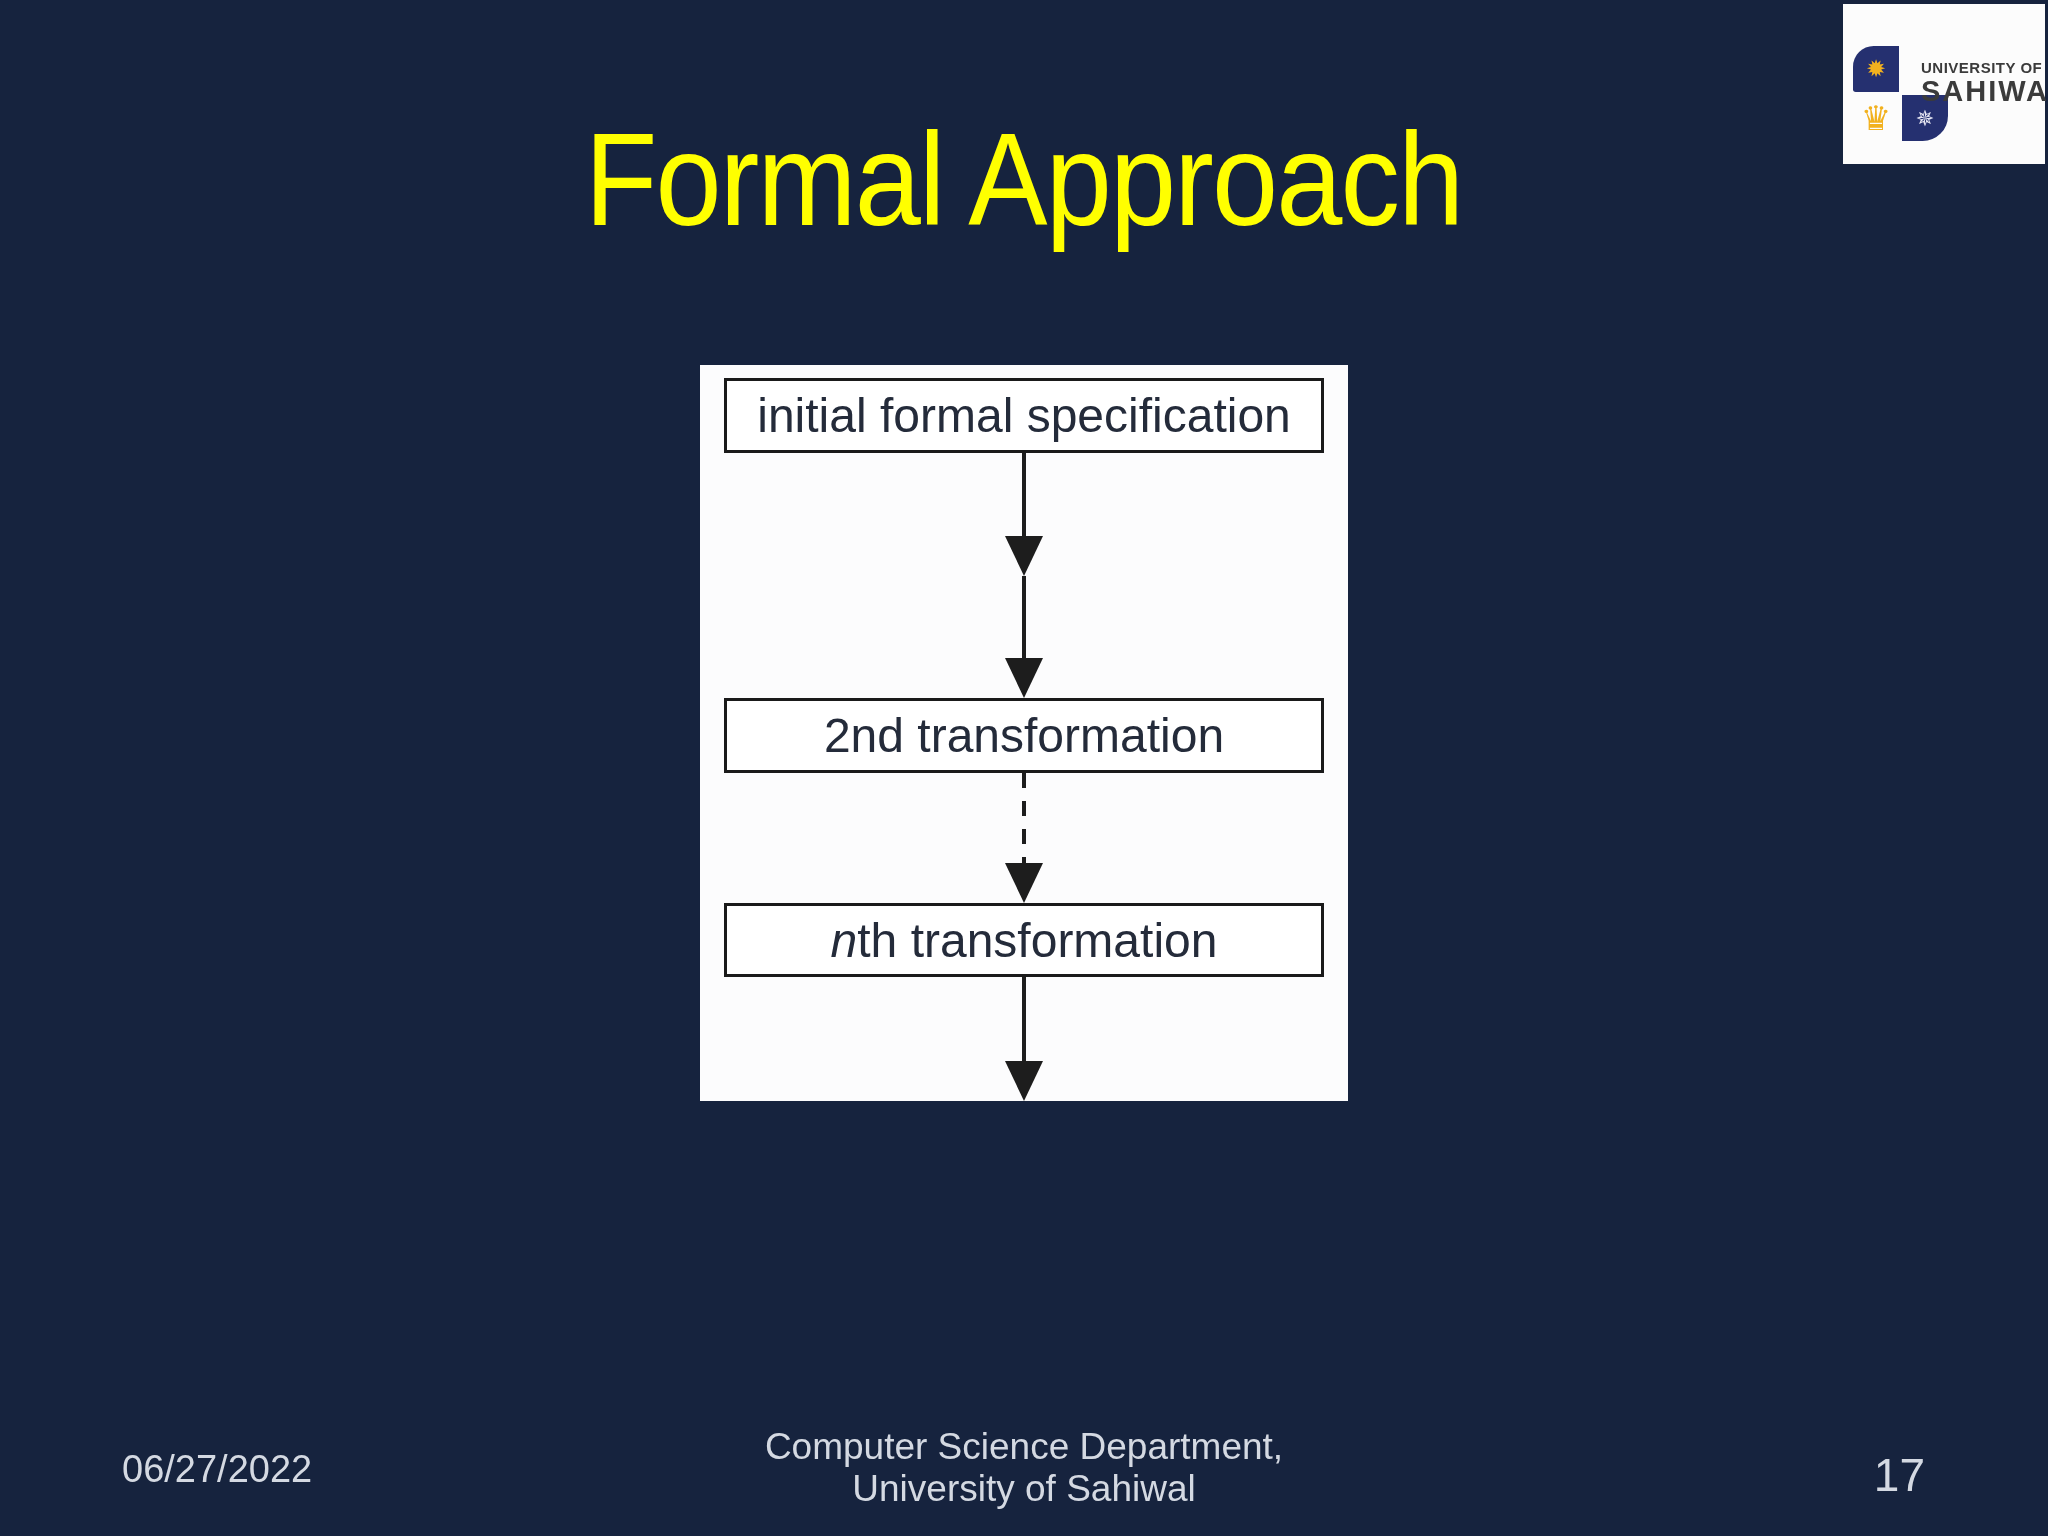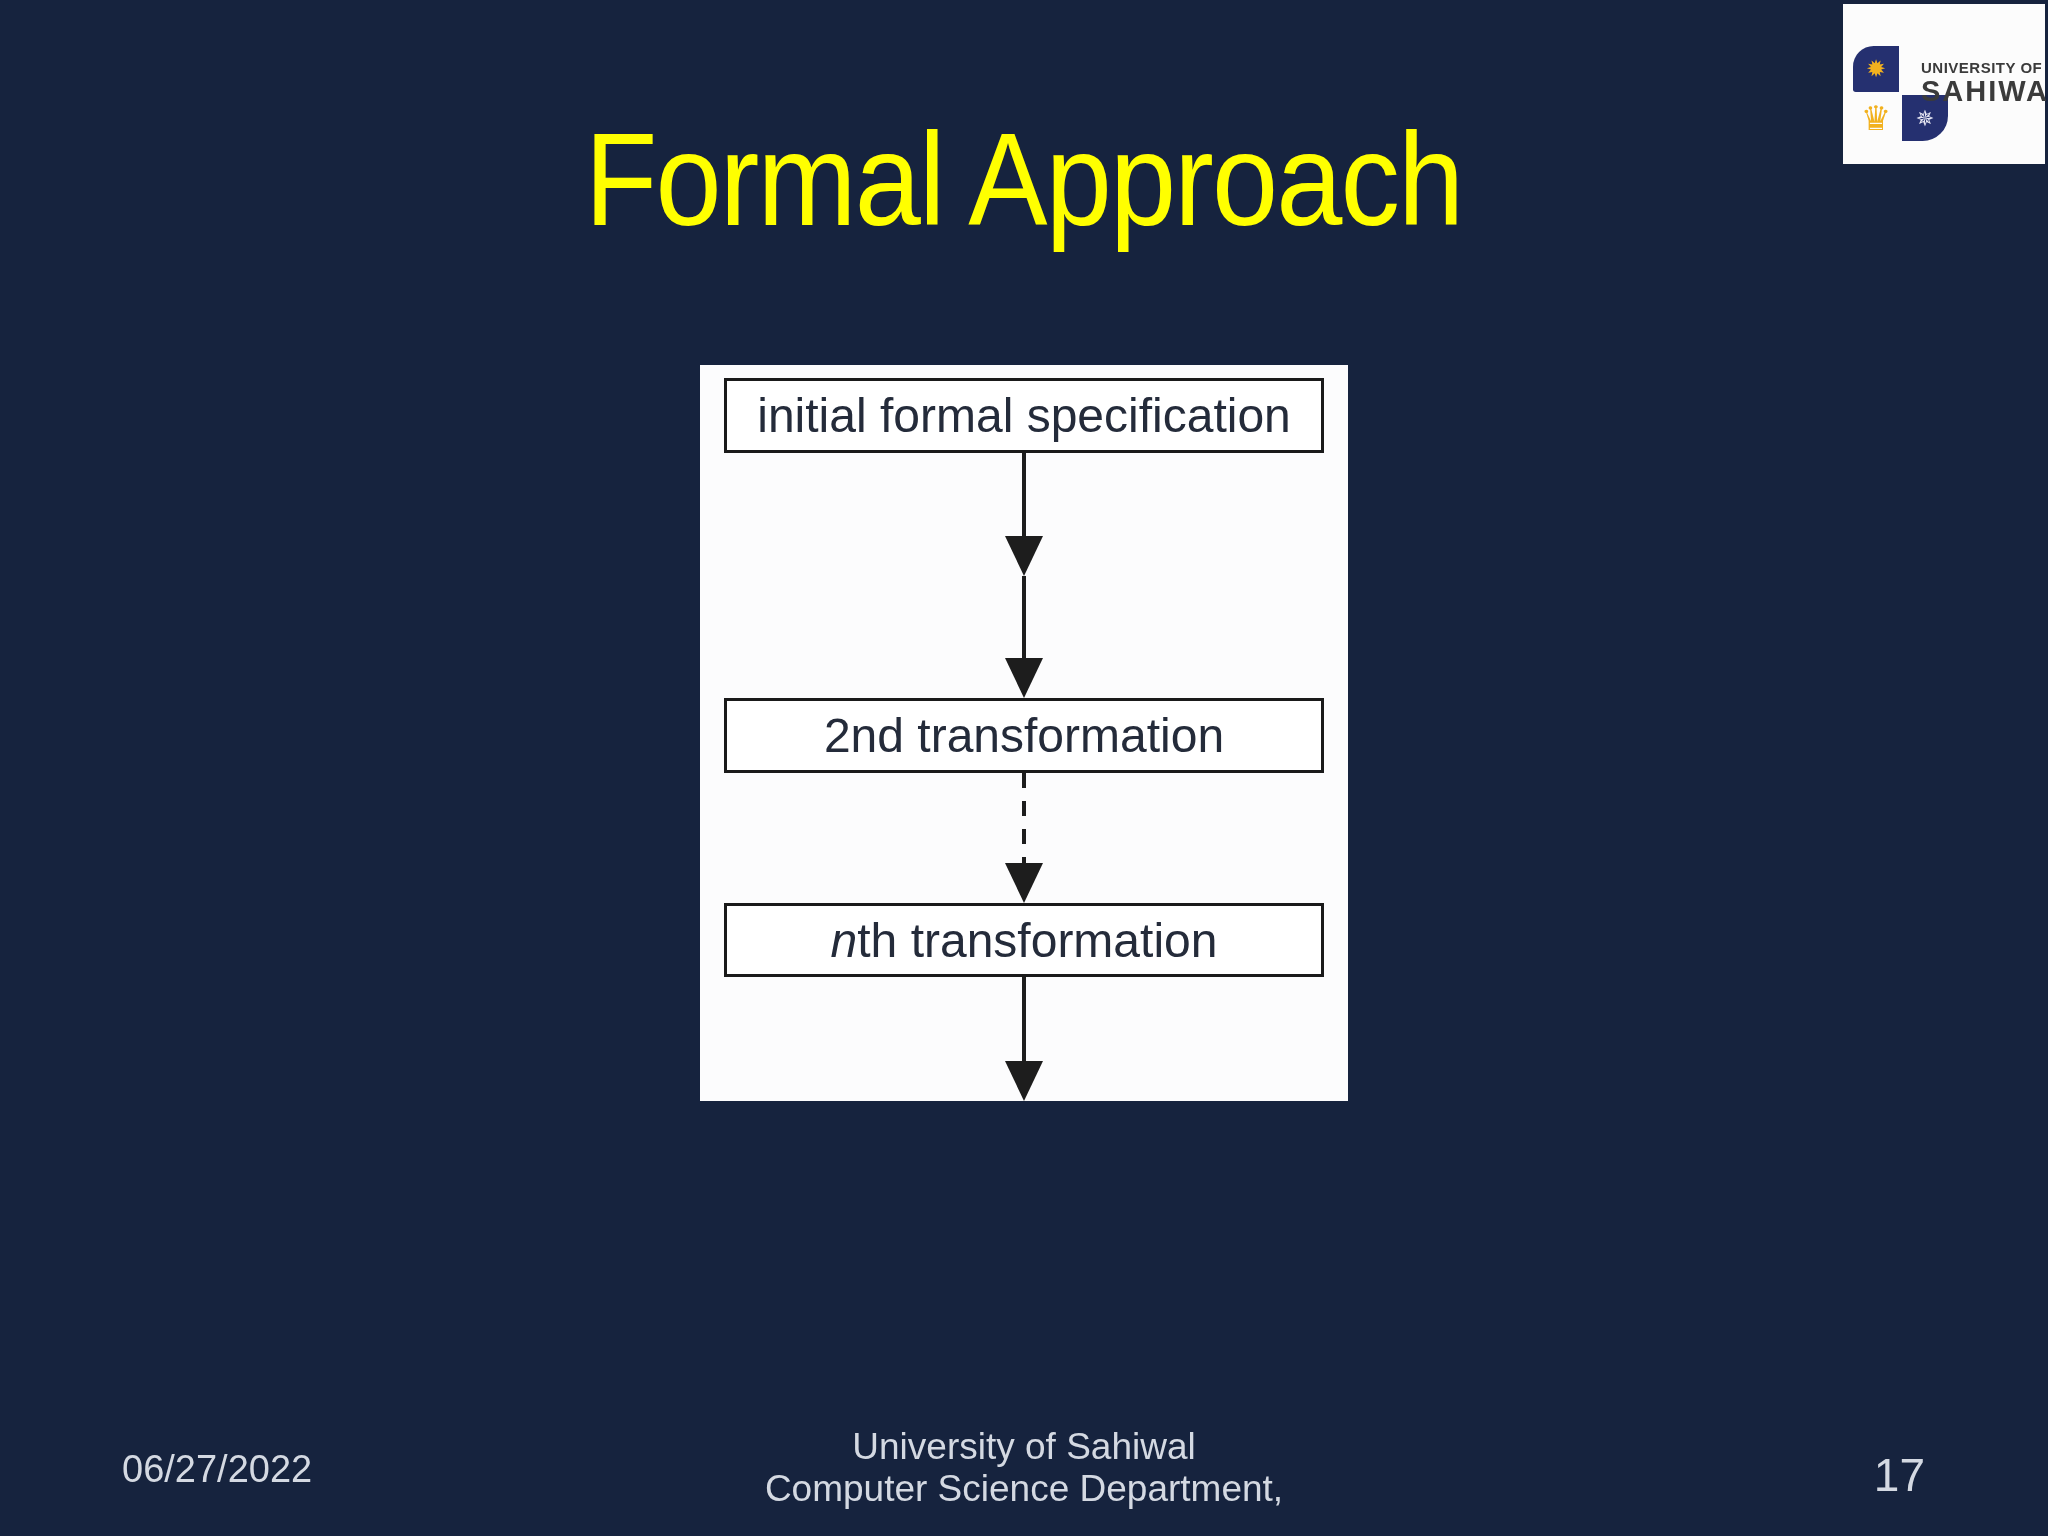--- a/index.html
+++ b/index.html
@@ -157,18 +157,18 @@
     <div class="connector c4">
       <div class="line solid"></div>
       <div class="arrowhead"></div>
     </div>
 
 
   </div>
 
   <div class="footer-date">06/27/2022</div>
   <div class="footer-center">
+    <div>Computer Science Department,</div>
     <div>University of Sahiwal</div>
-    <div>Computer Science Department,</div>
   </div>
   <div class="footer-page">17</div>
 
 </div>
 
 </body></html>

